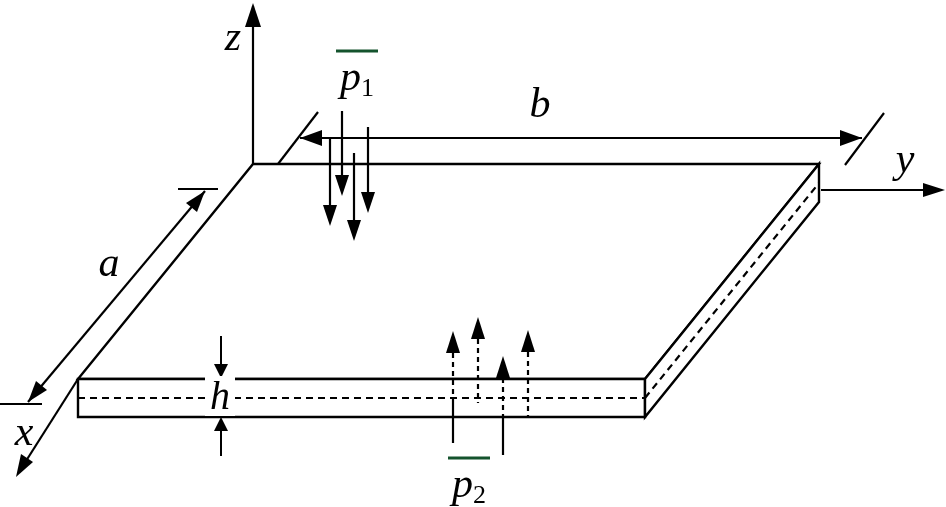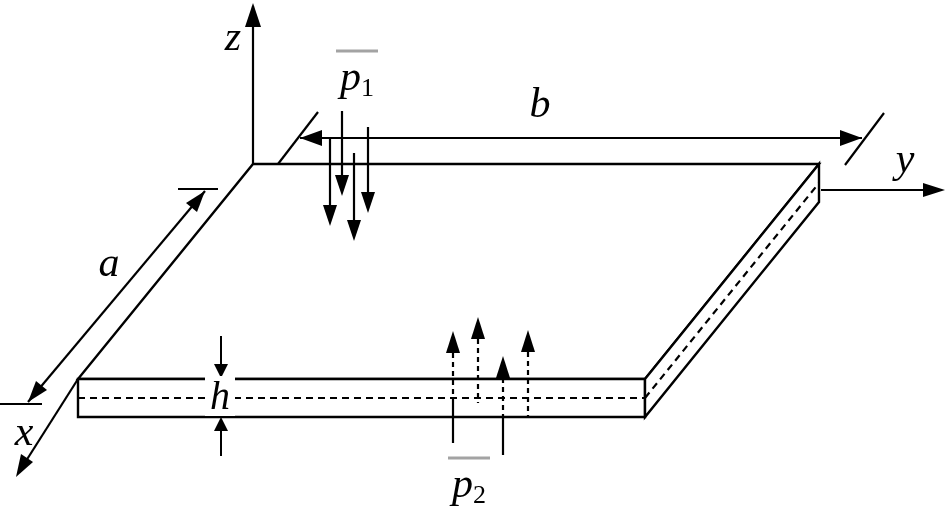--- a/index.html
+++ b/index.html
@@ -23,21 +23,21 @@
     user-select: none;
   }
   .lbl sub {
     font-style: normal;
     font-size: 26px;
     line-height: 0;
     vertical-align: -6px;
   }
   .pbar {
     display: inline-block;
-    border-top: 3px solid #a3a3a3;
+    border-top: 3px solid #14532d;
     padding: 2px 4px 0 4px;
   }
   .h-label {
     background: #ffffff;
     padding: 0 5px;
     font-size: 40px;
   }
 </style>
 </head>
 <body>

